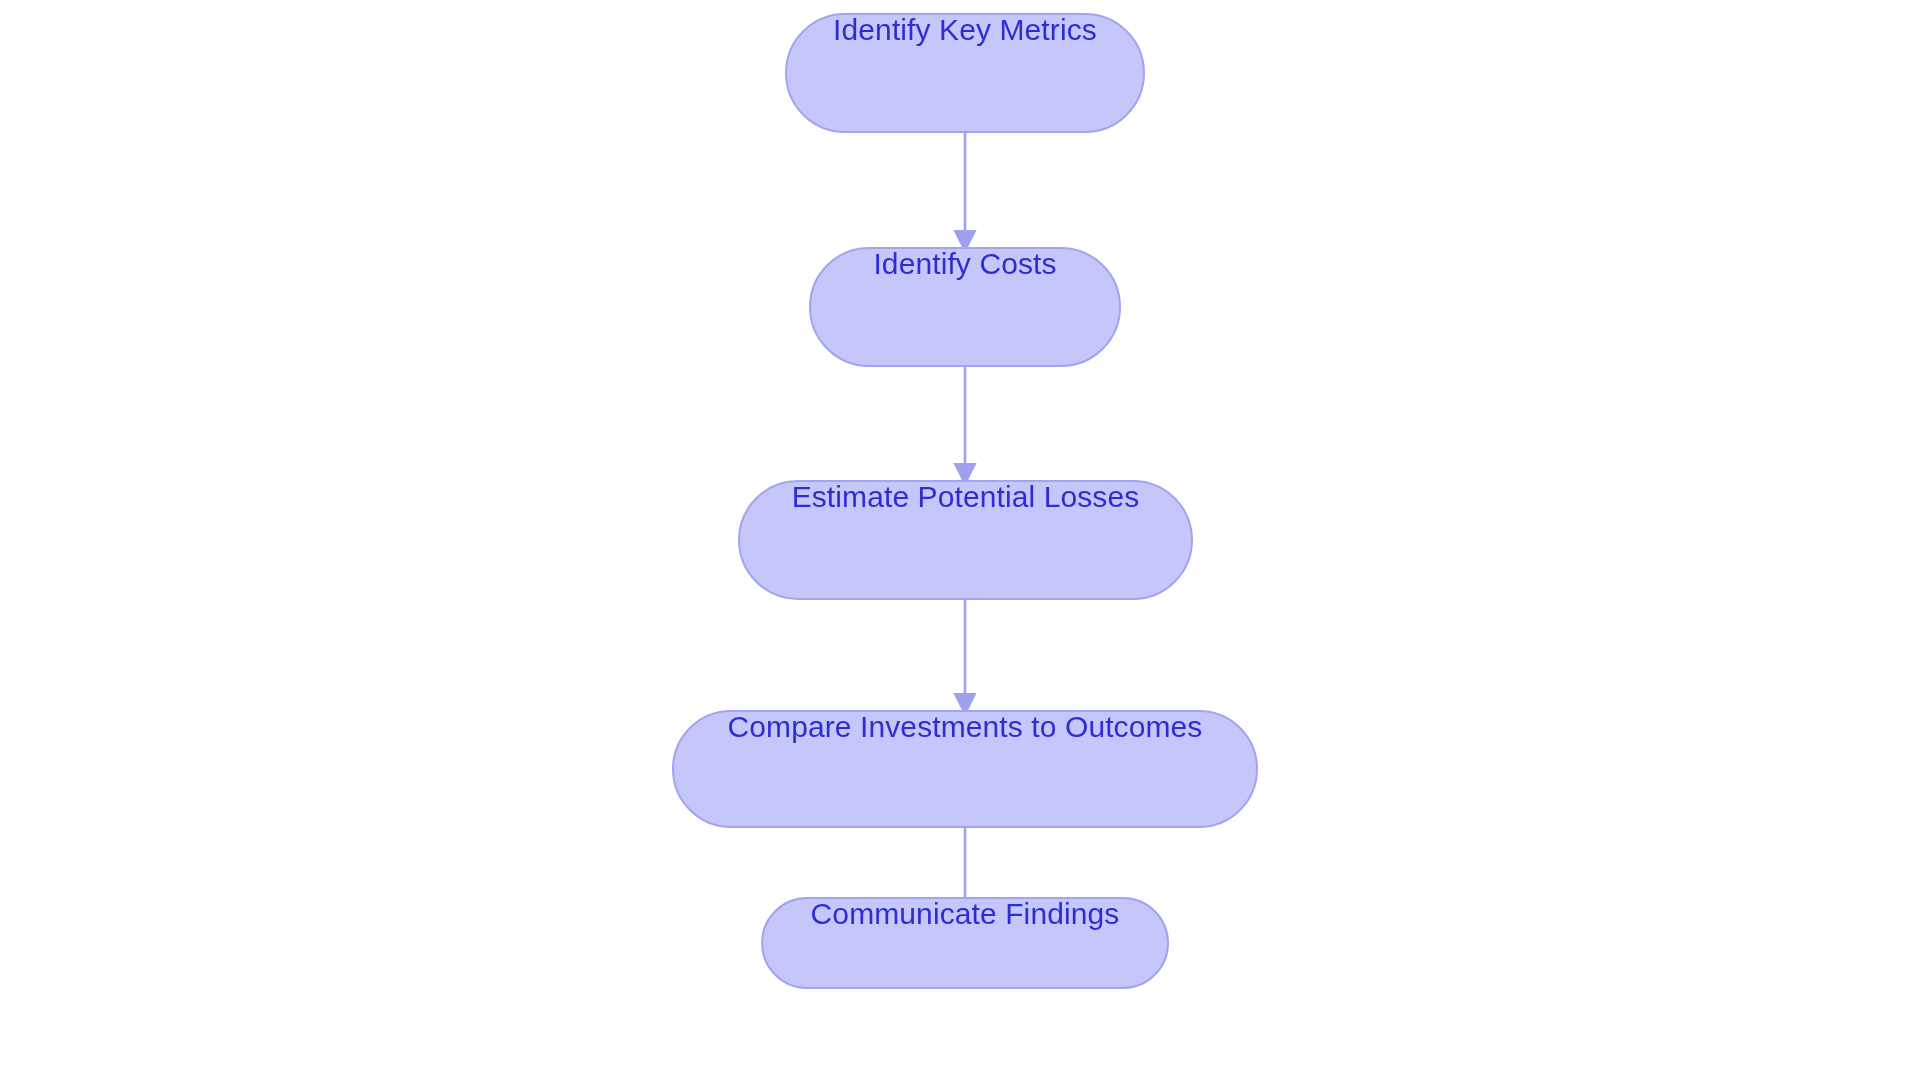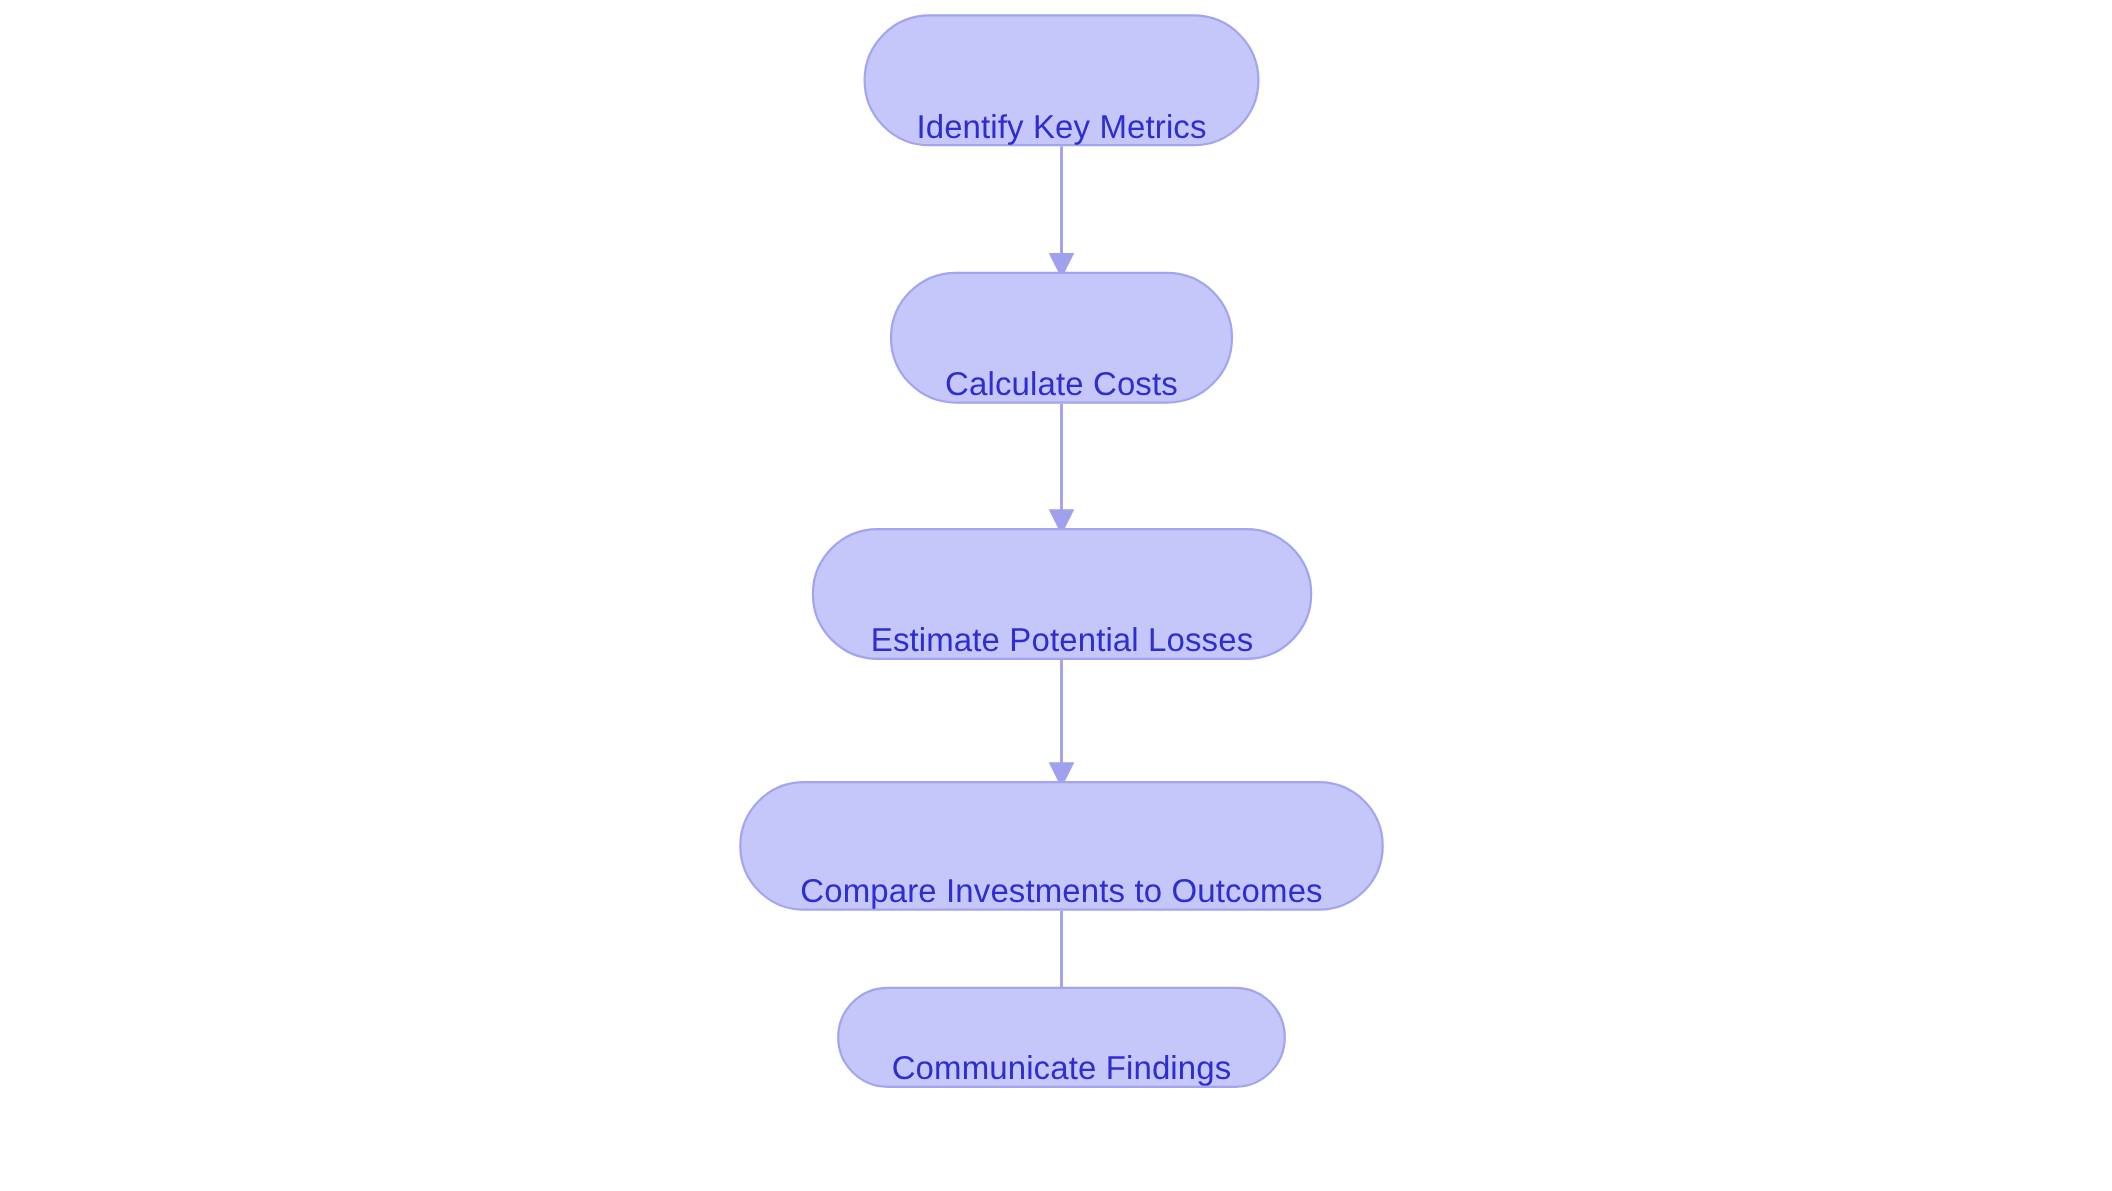--- a/index.html
+++ b/index.html
@@ -29,21 +29,21 @@
     width: 1920px;
     height: 1083px;
     z-index: 1;
   }
 
   
   .node {
     position: absolute;
     box-sizing: border-box;
     display: flex;
-    align-items: flex-end;
+    align-items: flex-start;
     justify-content: center;
     background: #c5c6fa;
     border: 2px solid #a3a4f0;
     border-radius: 9999px;
     z-index: 2;
   }
   .node-label {
     color: #2d2dd2;
     font-size: 30px;
     font-weight: 400;
@@ -79,21 +79,21 @@
     <line x1="965" y1="600" x2="965" y2="696" stroke="#9fa0ee" stroke-width="2.6" marker-end="url(#arrowhead)"></line>
 
     <line x1="965" y1="828" x2="965" y2="931" stroke="#9fa0ee" stroke-width="2.6" marker-end="url(#arrowhead)"></line>
   </svg>
 
   <div class="node" id="node-1">
     <span class="node-label">Identify Key Metrics</span>
   </div>
 
   <div class="node" id="node-2">
-    <span class="node-label">Calculate Costs</span>
+    <span class="node-label">Identify Costs</span>
   </div>
 
   <div class="node" id="node-4">
     <span class="node-label">Compare Investments to Outcomes</span>
   </div>
 
   <div class="node" id="node-3">
     <span class="node-label">Estimate Potential Losses</span>
   </div>
 

